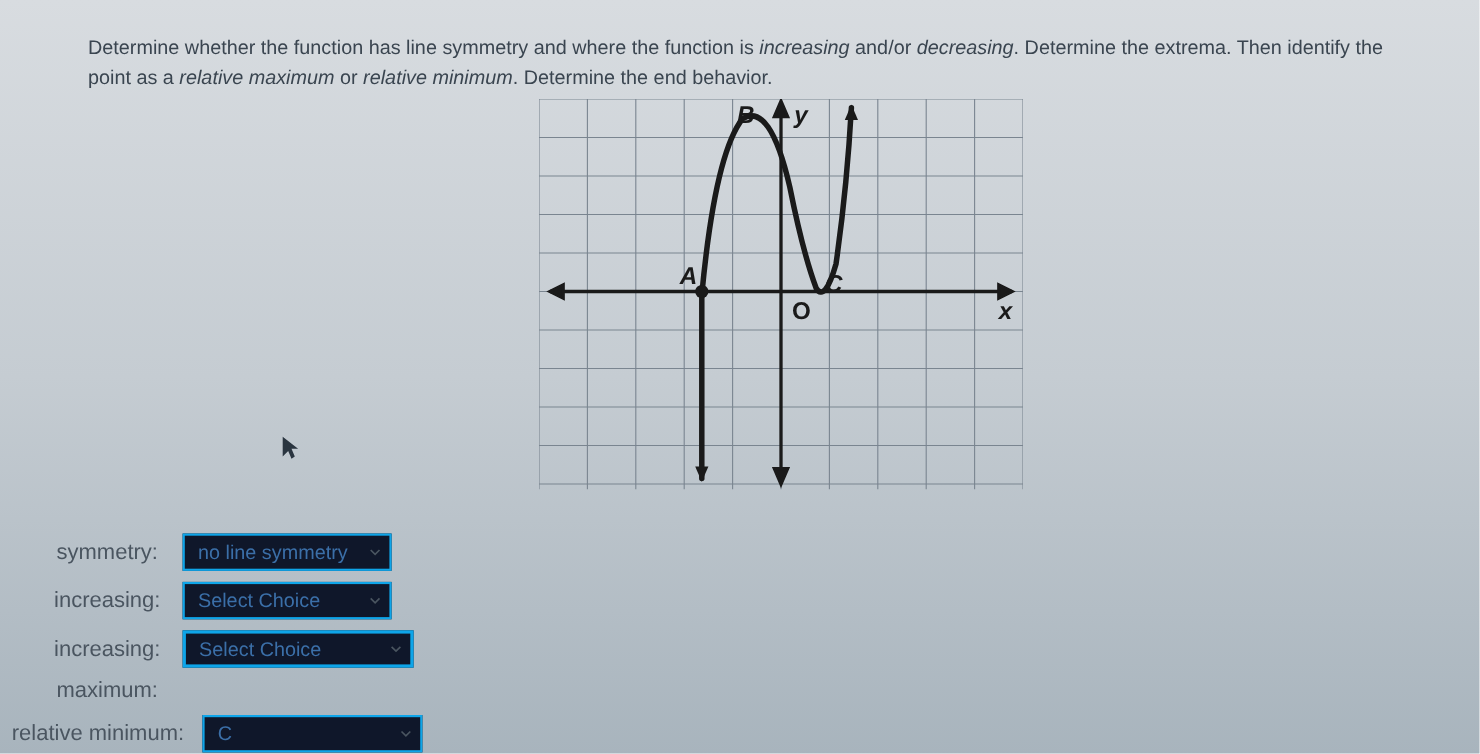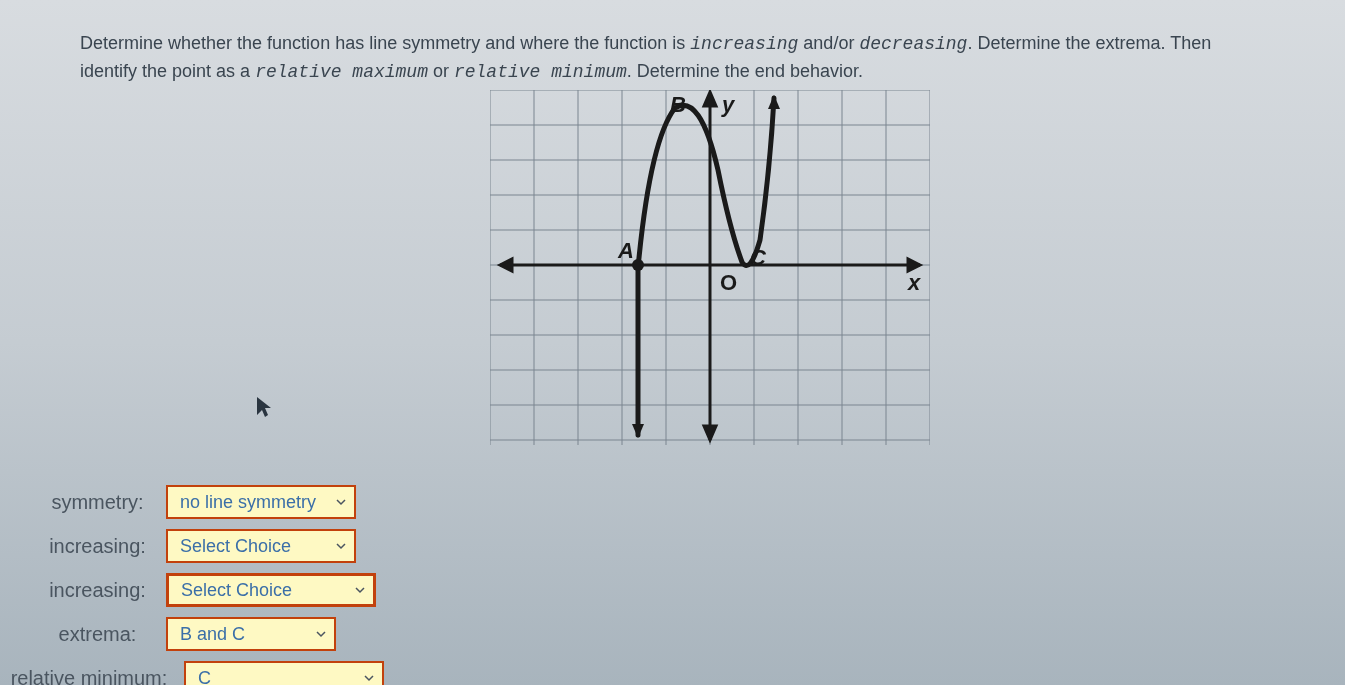--- a/index.html
+++ b/index.html
@@ -11,21 +11,21 @@
       padding: 30px 80px;
       position: relative;
       color: #3a4550;
     }
     .question-text {
       font-size: 18px;
       line-height: 1.5;
       max-width: 1200px;
       margin-bottom: 10px;
     }
-    .italic { font-style: italic; font-family: Liberation Mono, monospace; }
+    .italic { font-style: italic; }
     .graph-container {
       position: absolute;
       left: 490px;
       top: 90px;
     }
     .graph {
       width: 440px;
       height: 355px;
     }
     .answer-region {
@@ -41,22 +41,22 @@
       align-items: center;
       gap: 6px;
     }
     .answer-label {
       font-size: 20px;
       color: #4a5560;
       text-align: center;
       min-width: 125px;
     }
     .select-box {
-      border: 2px solid #c2410c;
-      background: #fef9c3;
+      border: 2px solid #0ea5e9;
+      background: #0f172a;
       padding: 5px 28px 5px 12px;
       font-size: 18px;
       color: #3b6fa8;
       min-width: 190px;
       position: relative;
       display: flex;
       align-items: center;
       height: 34px;
     }
     .select-box.thick { border-width: 3px; }
@@ -176,29 +176,21 @@
       <span>Select Choice</span>
       <span class="chevron">
           <svg width="10" height="10" viewBox="0 0 10 10">
             <path d="M1,3 L5,7 L9,3" stroke="#4a5560" stroke-width="1.5" fill="none"></path>
           </svg>
         </span>
     </div>
   </div>
 
   <div class="answer-row">
-    <span class="answer-label">extrema:</span>
-    <div class="select-box" style="min-width:170px;">
-      <span>B and C</span>
-      <span class="chevron">
-          <svg width="10" height="10" viewBox="0 0 10 10">
-            <path d="M1,3 L5,7 L9,3" stroke="#4a5560" stroke-width="1.5" fill="none"></path>
-          </svg>
-        </span>
-    </div>
+    <span class="answer-label">maximum:</span>
   </div>
 
   <div class="answer-row" style="margin-left:-35px;">
     <span class="answer-label" style="min-width:178px;">relative minimum:</span>
     <div class="select-box" style="min-width:200px;">
       <span>C</span>
       <span class="chevron">
           <svg width="10" height="10" viewBox="0 0 10 10">
             <path d="M1,3 L5,7 L9,3" stroke="#4a5560" stroke-width="1.5" fill="none"></path>
           </svg>

